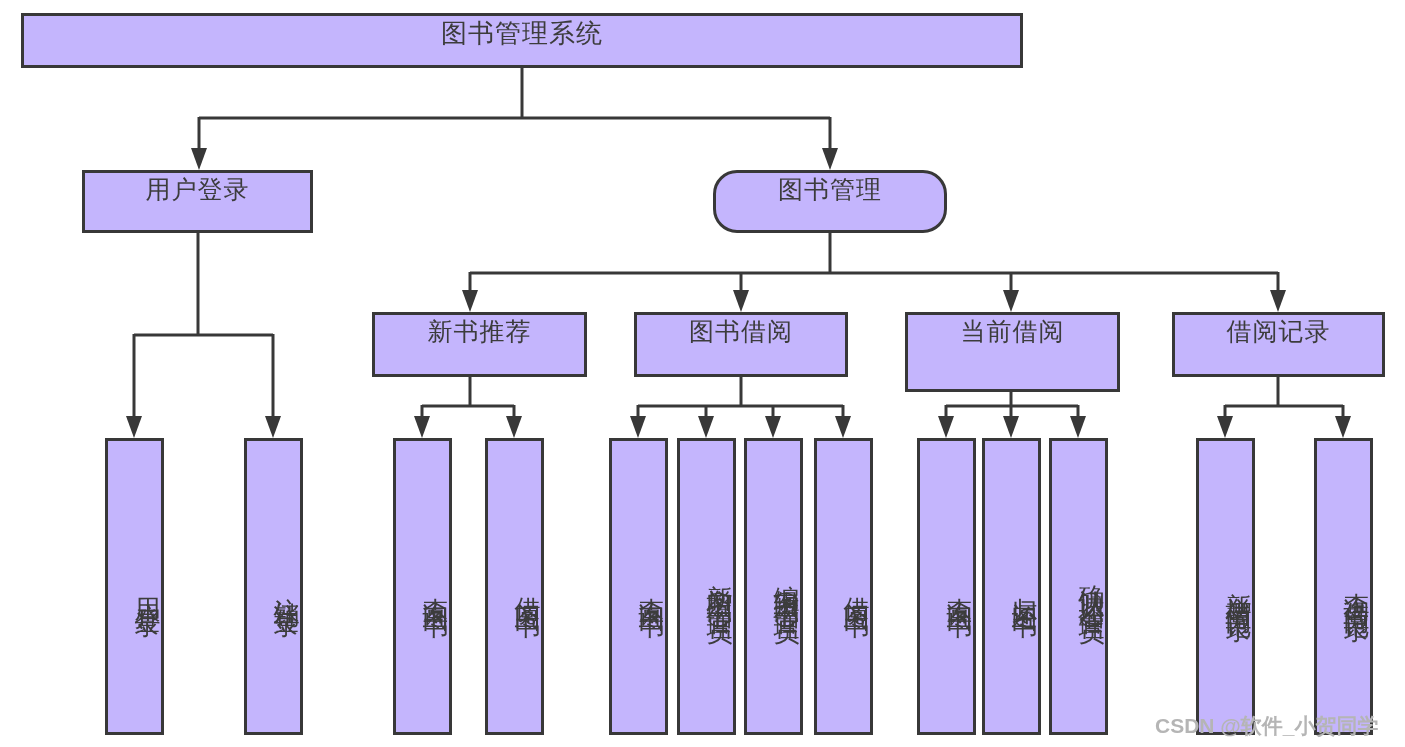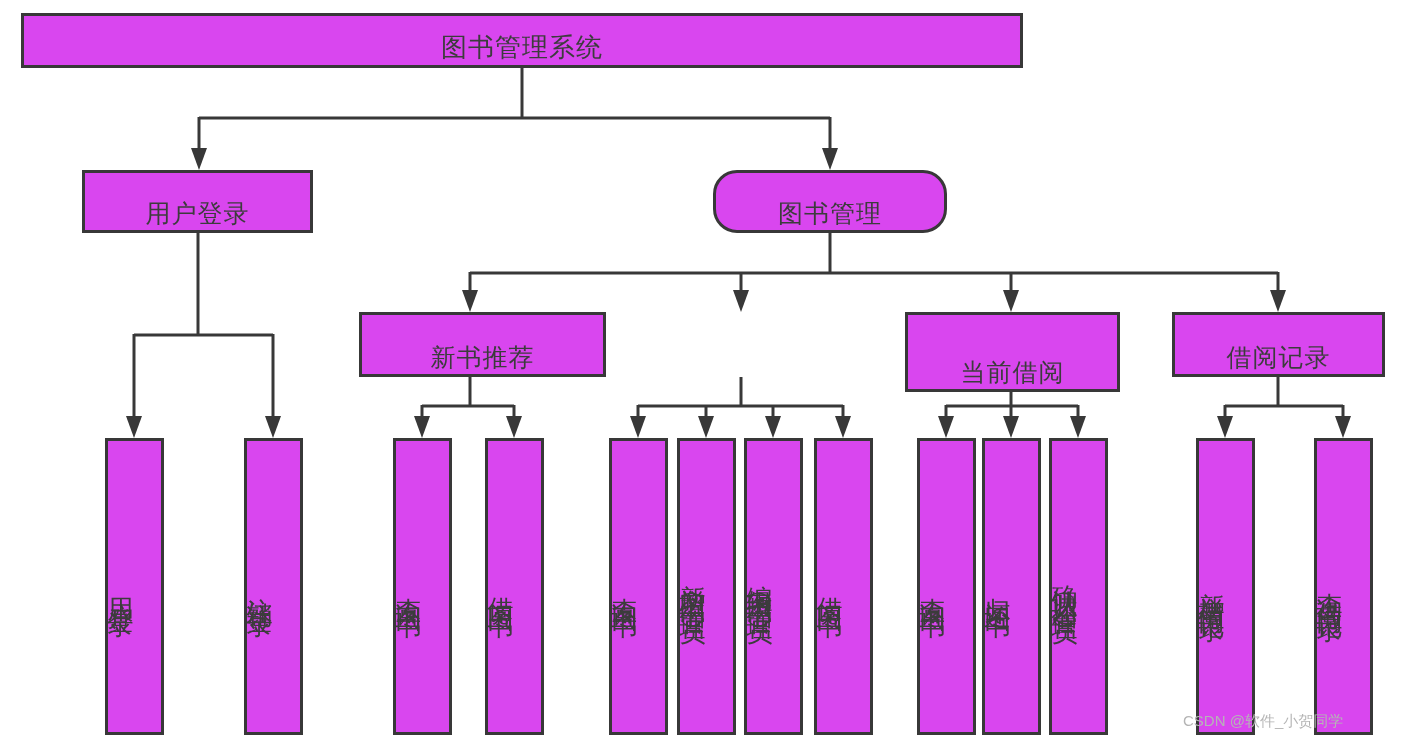--- a/index.html
+++ b/index.html
@@ -31,50 +31,51 @@
     fill: none;
   }
   .connectors .head {
     fill: var(--line, #3a3a3a);
     stroke: none;
   }
   .node {
     position: absolute;
     box-sizing: border-box;
     border: 3px solid var(--line, #333333);
-    background: #d946ef;
+    background: #c4b5fd;
     display: flex;
-    align-items: flex-end;
+    align-items: flex-start;
     justify-content: center;
     color: var(--text, #3c3c3c);
   }
   .node.hbox {
     font-size: 25px;
     letter-spacing: 1px;
     white-space: nowrap;
   }
   .node.root-box {
     font-size: 26px;
   }
   .node.vbox {
     writing-mode: vertical-rl;
     font-size: 26px;
     letter-spacing: 5px;
     line-height: 1;
   }
   .watermark {
     position: absolute;
-    left: 1183px;
+    left: 1155px;
     top: 712px;
     width: 218px;
-    font-size: 15px;
+    font-size: 21px;
     letter-spacing: 0px;
     color: var(--watermark, #b5b5b5);
     white-space: nowrap;
     z-index: 5;
+    font-weight: bold;
   }
 </style>
 </head>
 <body>
 
 <div class="canvas">
 
   <svg class="connectors" viewBox="0 0 1405 747">
 
     <path class="wire" d="M522,68 L522,118"></path>
@@ -141,22 +142,25 @@
     <span>图书管理系统</span>
   </div>
 
   <div class="node hbox" style="left:82px; top:170px; width:231px; height:63px;">
     <span>用户登录</span>
   </div>
   <div class="node hbox" style="left:713px; top:170px; width:234px; height:63px;border-radius:24px;">
     <span>图书管理</span>
   </div>
 
-  <div class="node hbox" style="left:359px; top:312px; width:247px; height:65px;font-family:Liberation Serif, serif;">
+  <div class="node hbox" style="left:372px; top:312px; width:215px; height:65px;font-family:Liberation Serif, serif;">
     <span>新书推荐</span>
+  </div>
+  <div class="node hbox" style="left:634px; top:312px; width:214px; height:65px;">
+    <span>图书借阅</span>
   </div>
   <div class="node hbox" style="left:905px; top:312px; width:215px; height:80px;">
     <span>当前借阅</span>
   </div>
   <div class="node hbox" style="left:1172px; top:312px; width:213px; height:65px;">
     <span>借阅记录</span>
   </div>
 
   <div class="node vbox" style="left:105px; top:438px; width:59px; height:297px;">
     <span>用户登录</span>

